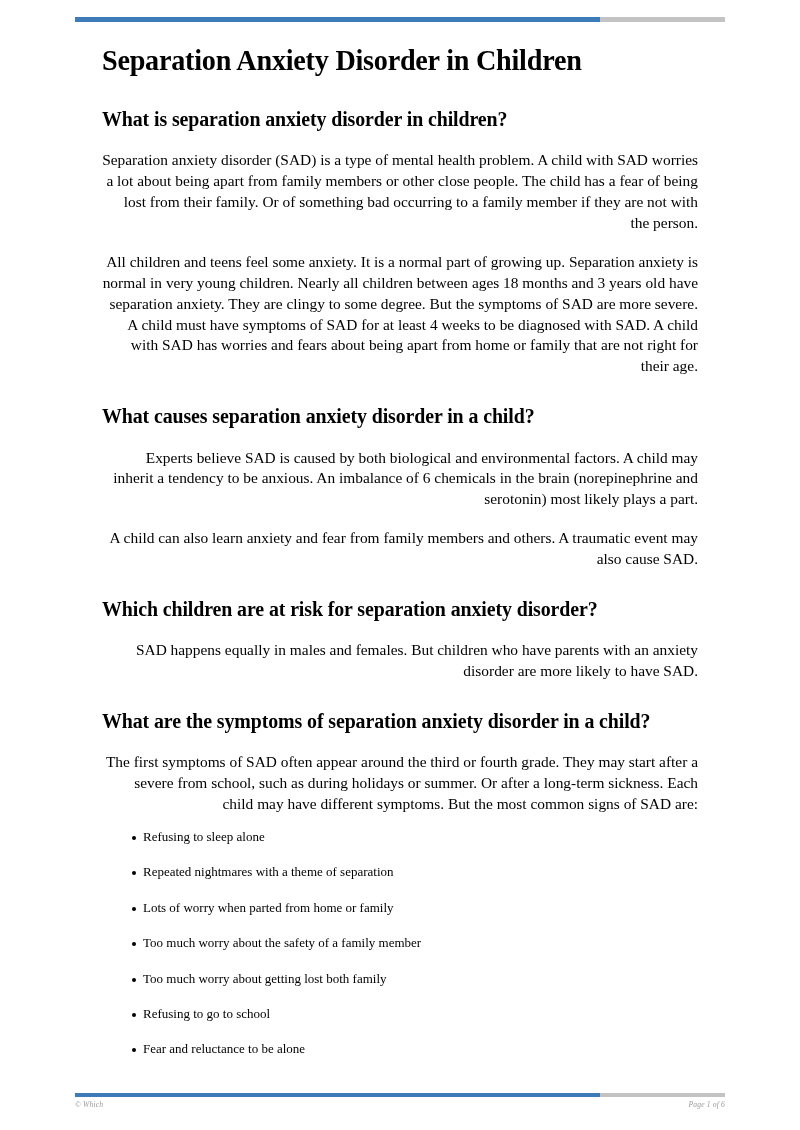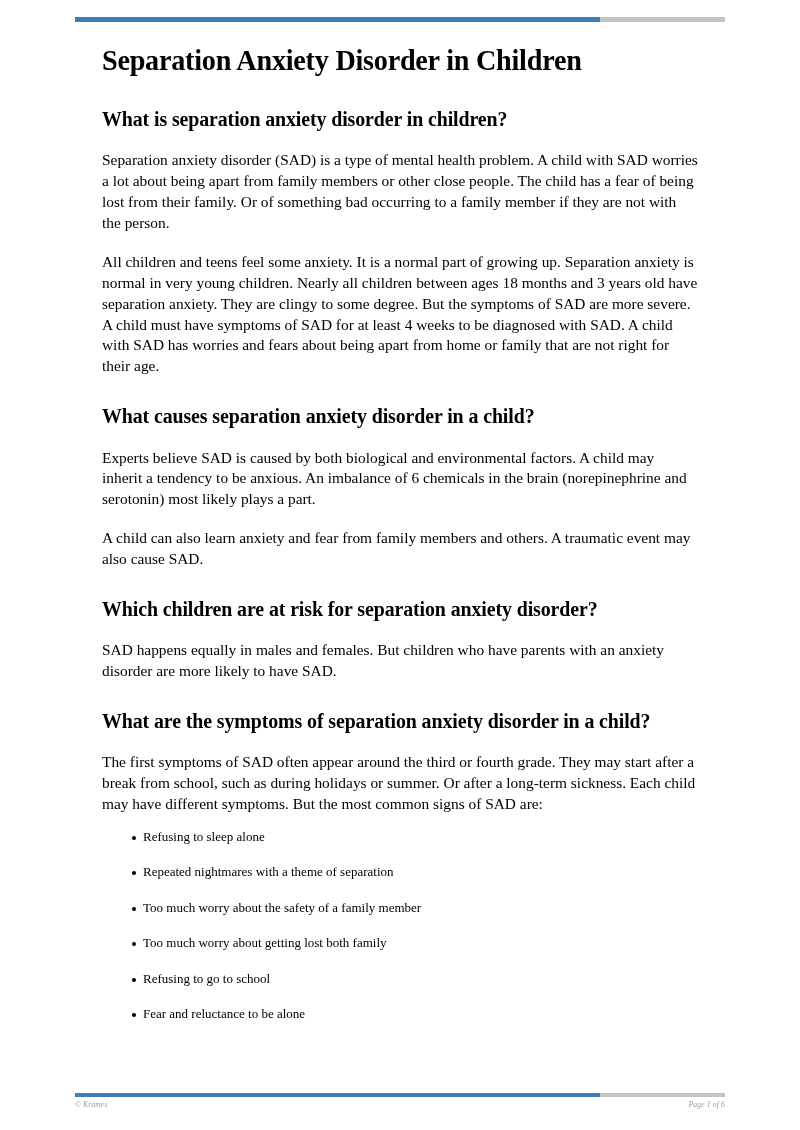--- a/index.html
+++ b/index.html
@@ -78,21 +78,21 @@
   h2.section-title.first {
     margin-top: 29px;
   }
 
   p.para {
     font-family: "Liberation Serif", "DejaVu Serif", serif;
     font-size: 15.4px;
     line-height: 1.355;
     margin: 18px 0 0 0;
     padding: 0;
-    text-align: left;
+    text-align: right;
   }
 
   ul.symptom-list {
     list-style: none;
     margin: 14px 0 0 0;
     padding: 0;
   }
   ul.symptom-list li {
     position: relative;
     font-family: "Liberation Serif", "DejaVu Serif", serif;
@@ -165,30 +165,34 @@
     <p class="para">All children and teens feel some anxiety. It is a normal part of growing up. Separation anxiety is normal in very young children. Nearly all children between ages 18 months and 3 years old have separation anxiety. They are clingy to some degree. But the symptoms of SAD are more severe. A child must have symptoms of SAD for at least 4 weeks to be diagnosed with SAD. A child with SAD has worries and fears about being apart from home or family that are not right for their age.</p>
 
     <h2 class="section-title">What causes separation anxiety disorder in a child?</h2>
     <p class="para">Experts believe SAD is caused by both biological and environmental factors. A child may inherit a tendency to be anxious. An imbalance of 6 chemicals in the brain (norepinephrine and serotonin) most likely plays a part.</p>
     <p class="para">A child can also learn anxiety and fear from family members and others. A traumatic event may also cause SAD.</p>
 
     <h2 class="section-title">Which children are at risk for separation anxiety disorder?</h2>
     <p class="para">SAD happens equally in males and females. But children who have parents with an anxiety disorder are more likely to have SAD.</p>
 
     <h2 class="section-title">What are the symptoms of separation anxiety disorder in a child?</h2>
-    <p class="para">The first symptoms of SAD often appear around the third or fourth grade. They may start after a break from school, such as during holidays or summer. Or after a long-term sickness. Each child may have different symptoms. But the most common signs of SAD are:</p>
+    <p class="para">The first symptoms of SAD often appear around the third or fourth grade. They may start after a severe from school, such as during holidays or summer. Or after a long-term sickness. Each child may have different symptoms. But the most common signs of SAD are:</p>
 
     <ul class="symptom-list">
       <li>
         <span class="bullet-dot"></span>
         <span>Refusing to sleep alone</span>
       </li>
       <li>
         <span class="bullet-dot"></span>
         <span>Repeated nightmares with a theme of separation</span>
+      </li>
+      <li>
+        <span class="bullet-dot"></span>
+        <span>Lots of worry when parted from home or family</span>
       </li>
       <li>
         <span class="bullet-dot"></span>
         <span>Too much worry about the safety of a family member</span>
       </li>
       <li>
         <span class="bullet-dot"></span>
         <span>Too much worry about getting lost both family</span>
       </li>
       <li>
@@ -202,17 +206,17 @@
     </ul>
 
   </div>
 
   <div class="footer-rule">
     <div class="seg-blue"></div>
     <div class="seg-gray"></div>
   </div>
 
   <div class="footer">
-    <span>© Krames</span>
+    <span>© Which</span>
     <span>Page 1 of 6</span>
   </div>
 
 </div>
 
 </body></html>

